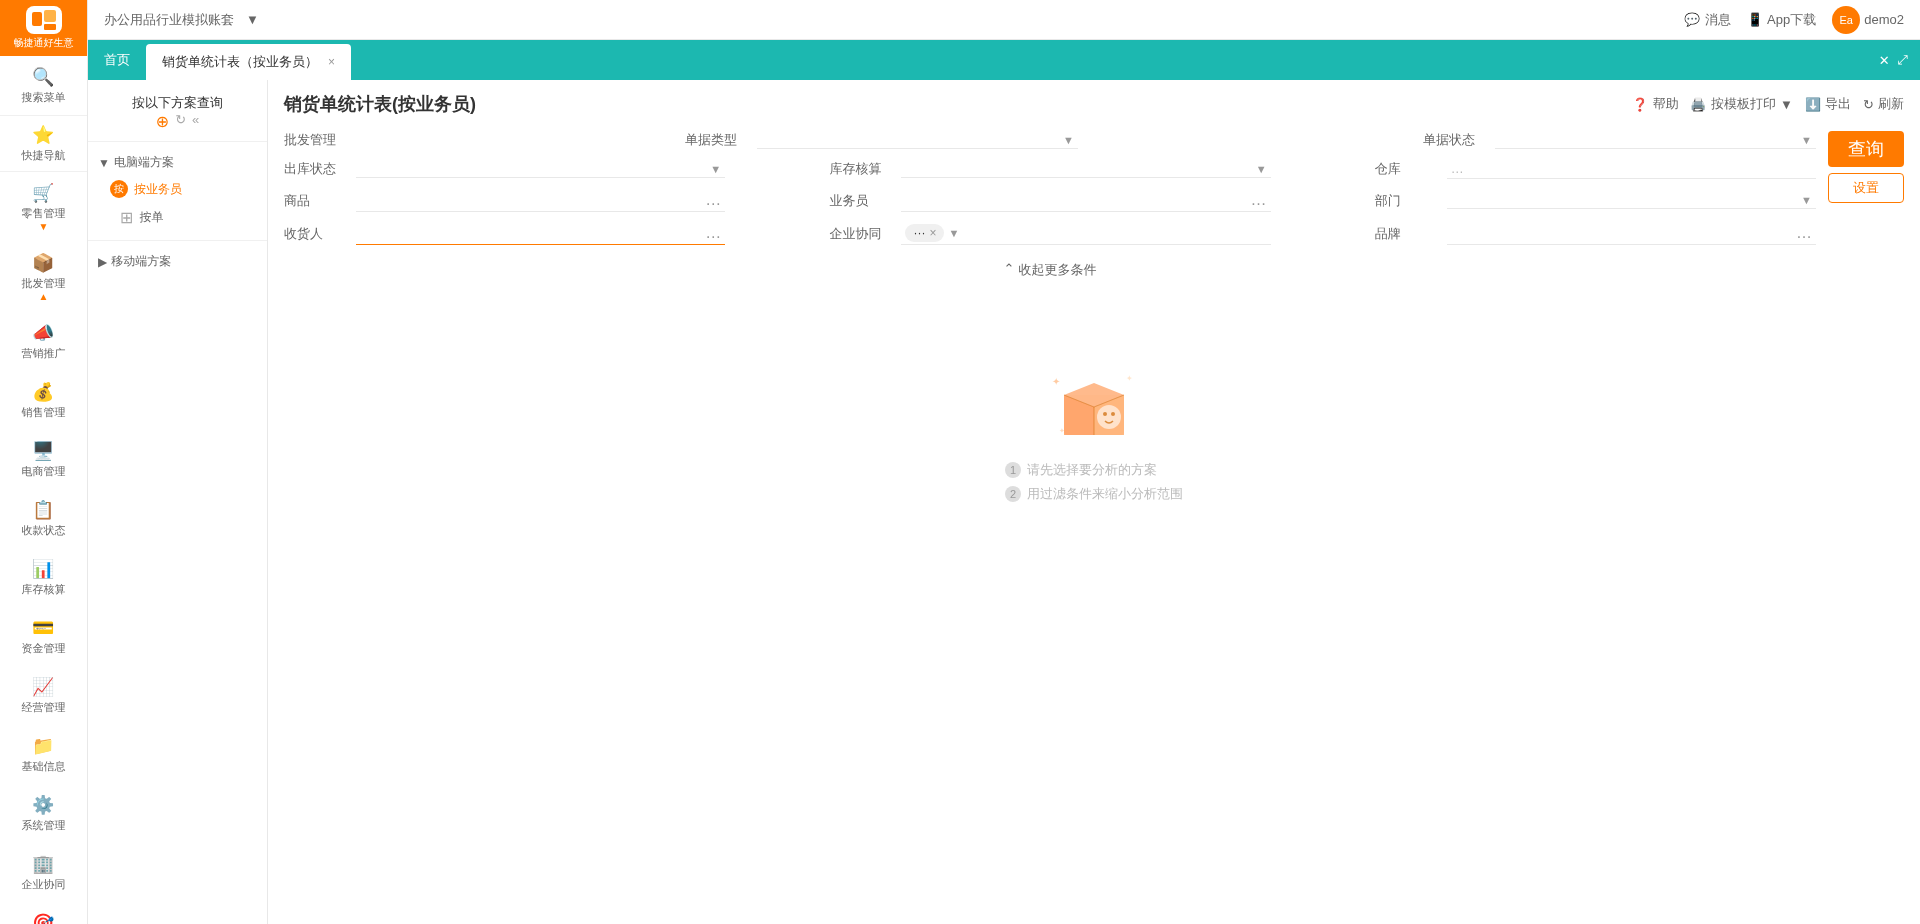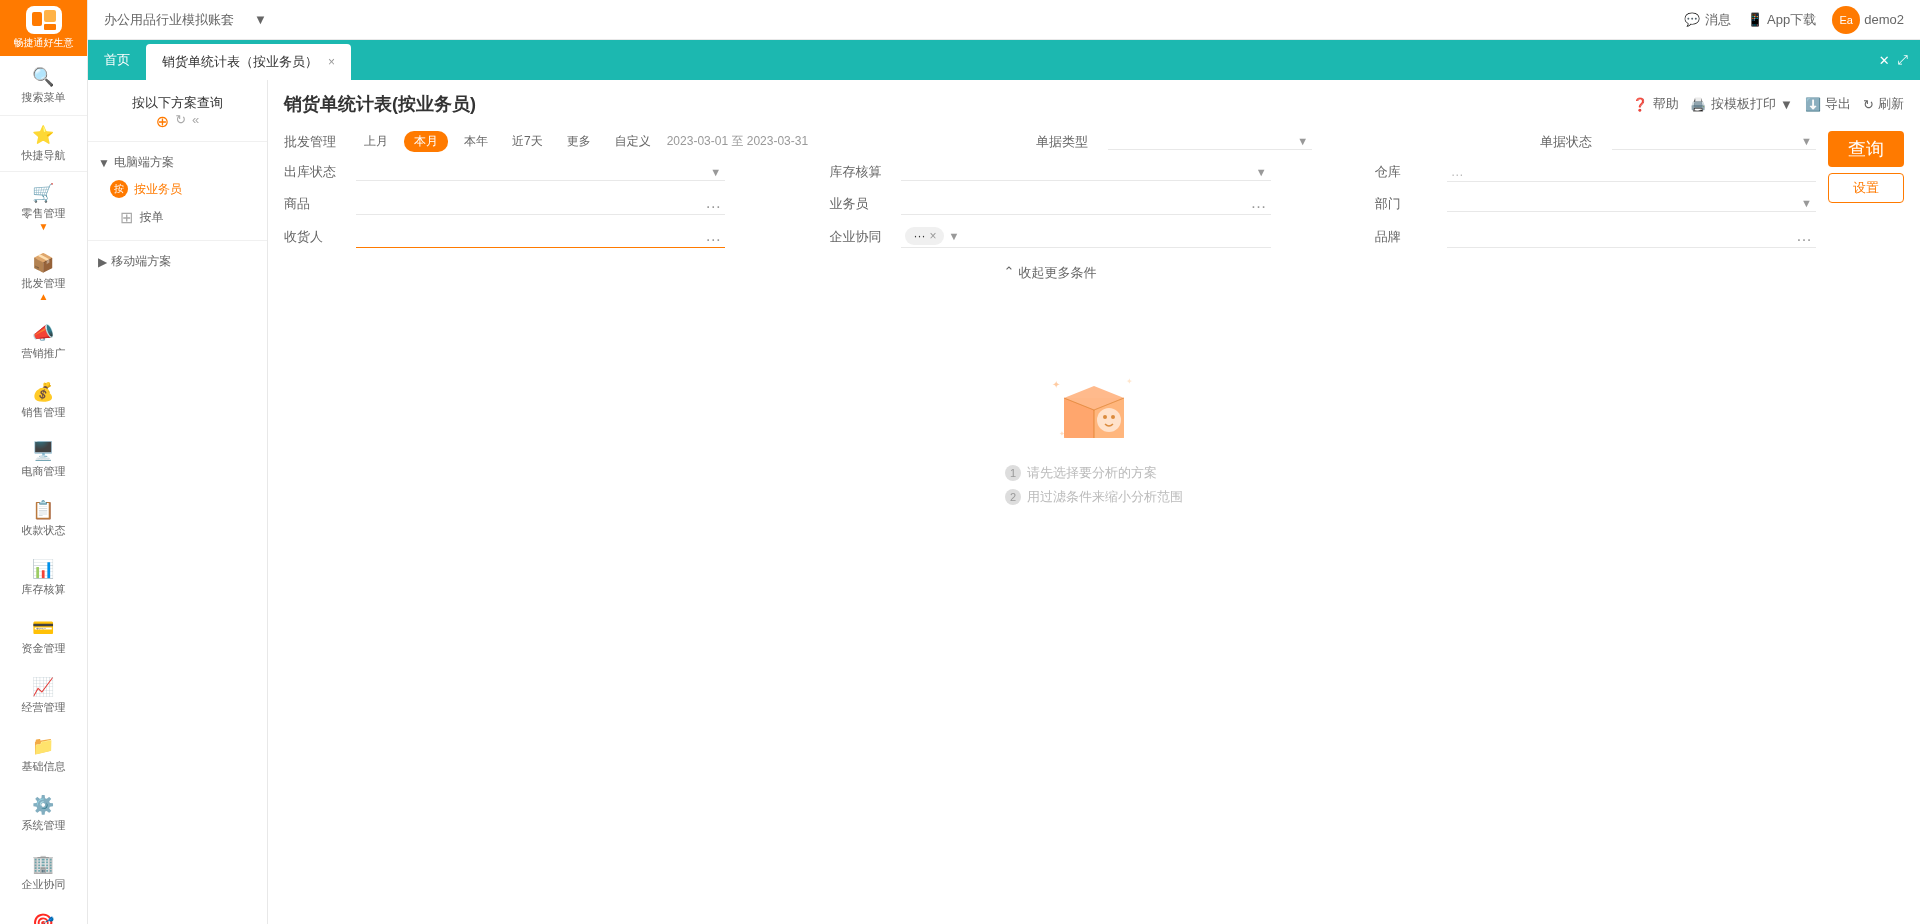--- a/index.html
+++ b/index.html
@@ -16,21 +16,21 @@
     .sidebar-nav-item .nav-icon { font-size: 18px; margin-bottom: 2px; }
     .sidebar-nav-item .nav-label { font-size: 11px; }
     .sidebar-quicknav { width: 100%; padding: 8px 0; display: flex; flex-direction: column; align-items: center; border-bottom: 1px solid #f0f0f0; font-size: 12px; color: #666; cursor: pointer; }
 
     
     .main { flex: 1; display: flex; flex-direction: column; overflow: hidden; }
 
     
     .topbar { height: 40px; background: #fff; display: flex; align-items: center; padding: 0 16px; border-bottom: 1px solid #e8e8e8; justify-content: space-between; }
     .topbar-left { display: flex; align-items: center; gap: 8px; color: #666; font-size: 13px; }
-    .topbar-dropdown { display: flex; align-items: center; gap: 20px; cursor: pointer; }
+    .topbar-dropdown { display: flex; align-items: center; gap: 12px; cursor: pointer; }
     .topbar-right { display: flex; align-items: center; gap: 16px; color: #666; font-size: 13px; }
     .topbar-right-item { display: flex; align-items: center; gap: 4px; cursor: pointer; }
     .avatar { width: 28px; height: 28px; border-radius: 50%; background: #ff7a00; display: flex; align-items: center; justify-content: center; color: #fff; font-size: 11px; overflow: hidden; }
 
     
     .tabbar { height: 40px; background: #1cb8b0; display: flex; align-items: center; padding: 0 0 0 0; gap: 0; }
     .tab-item { height: 40px; display: flex; align-items: center; padding: 0 16px; cursor: pointer; font-size: 13px; color: rgba(255,255,255,0.85); gap: 6px; }
     .tab-item.home { background: transparent; color: #fff; }
     .tab-item.active { background: #fff; color: #333; border-radius: 4px 4px 0 0; margin-top: 4px; height: 36px; }
     .tab-close { font-size: 12px; color: #999; cursor: pointer; margin-left: 4px; }
@@ -278,29 +278,20 @@
             <span>刷新</span>
           </div>
         </div>
       </div>
 
       <div style="display:flex;gap:12px;align-items:flex-start">
         <div style="flex:1">
 
           <div class="filter-row">
             <span class="filter-label">批发管理</span>
-            <div class="filter-date-group">
-              <span class="filter-date-btn">上月</span>
-              <span class="filter-date-btn active">本月</span>
-              <span class="filter-date-btn">本年</span>
-              <span class="filter-date-btn">近7天</span>
-              <span class="filter-date-btn">更多</span>
-              <span class="filter-date-btn">自定义</span>
-              <span class="filter-date-range">2023-03-01 至 2023-03-31</span>
-            </div>
             <div style="flex:1;min-width:80px"></div>
             <span class="filter-label">单据类型</span>
             <div class="filter-select" style="flex:1;min-width:100px">
               <span class="filter-select-placeholder"></span>
               <span class="filter-select-arrow">▼</span>
             </div>
             <div style="flex:1;min-width:80px"></div>
             <span class="filter-label">单据状态</span>
             <div class="filter-select" style="flex:1;min-width:100px">
               <span class="filter-select-placeholder"></span>

